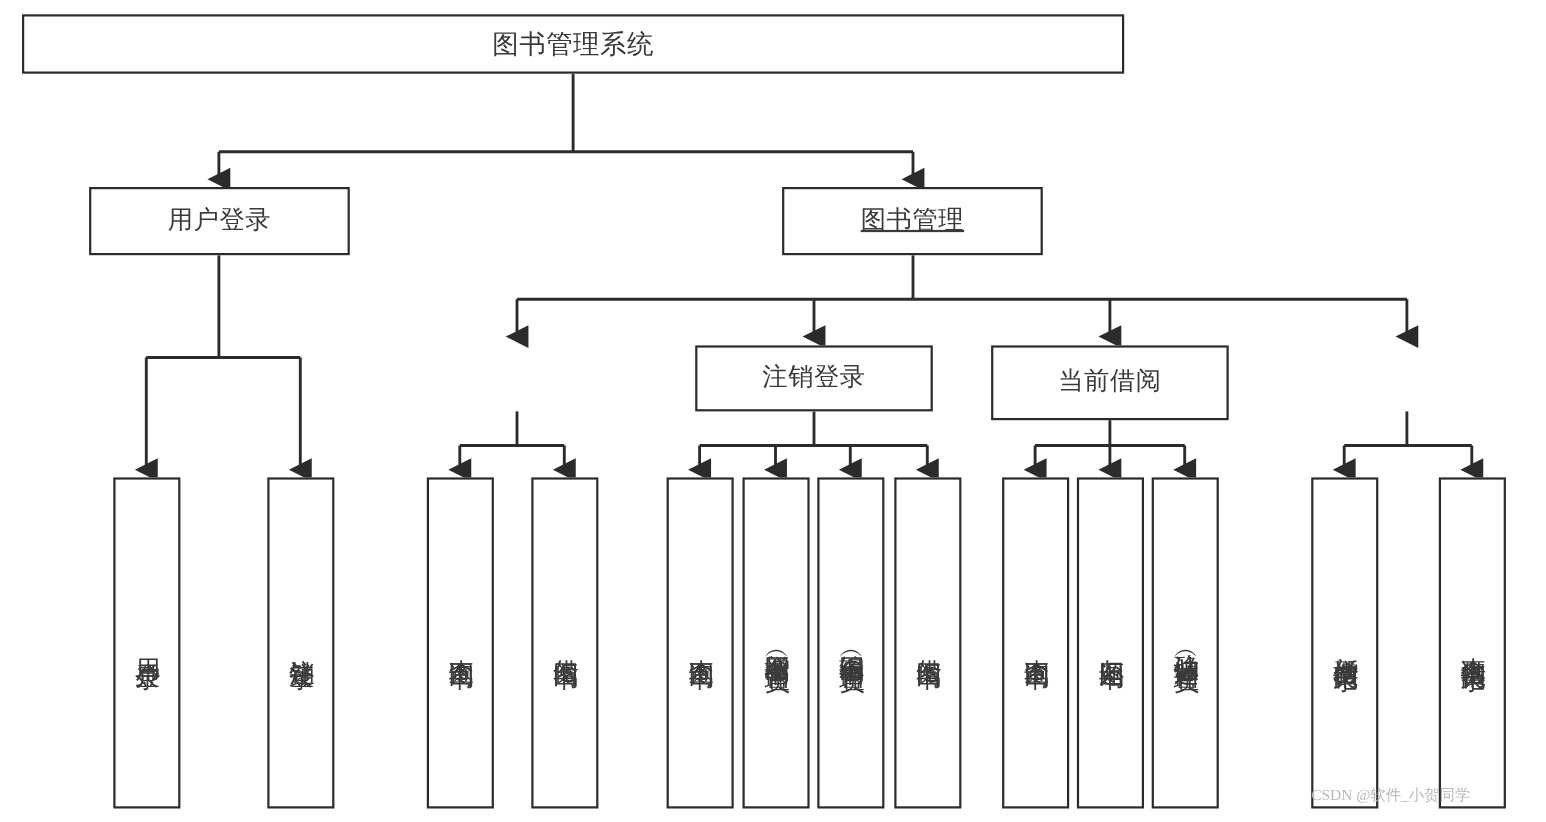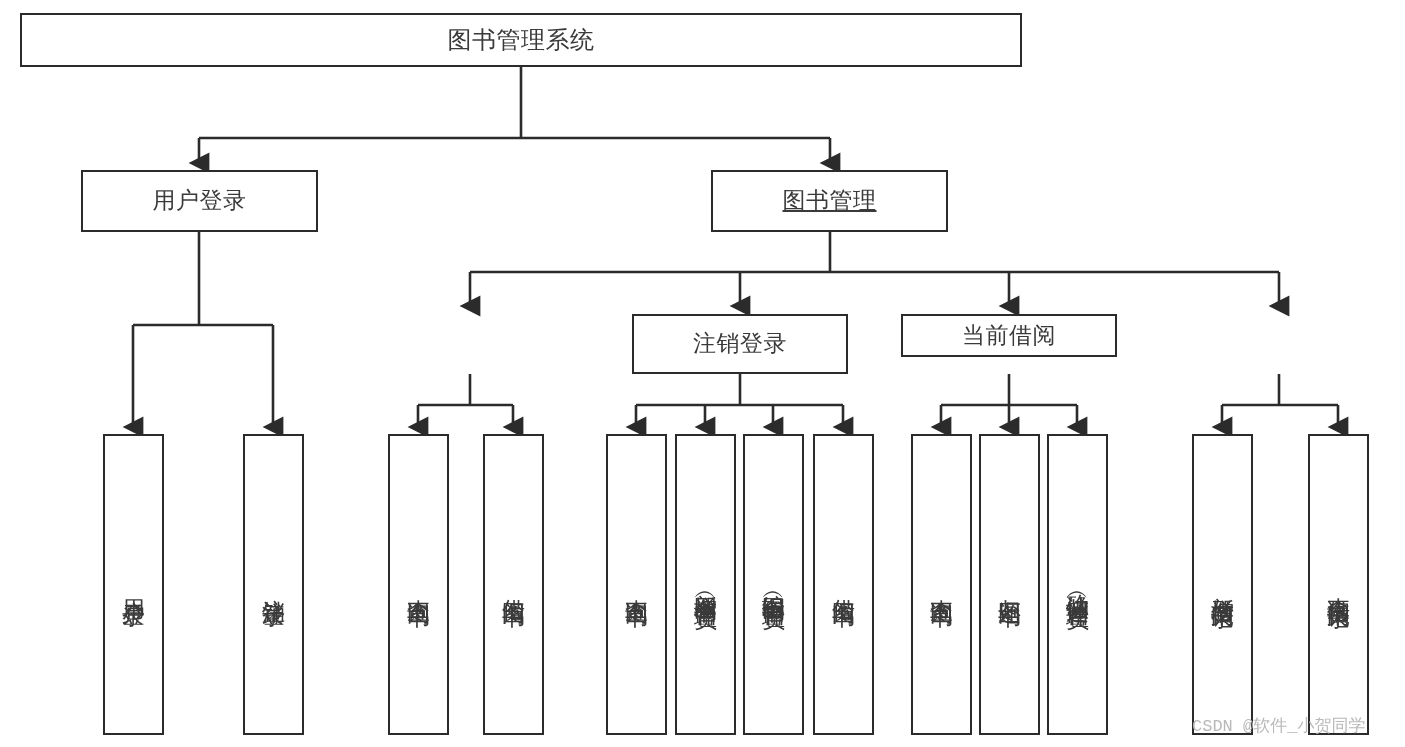--- a/index.html
+++ b/index.html
@@ -52,23 +52,23 @@
     font-size: 23px;
     line-height: 1.18;
     letter-spacing: 2px;
     max-height: 100%;
     white-space: normal;
   }
   .node.root .label { font-size: 24px; }
   .watermark {
     position: absolute;
     color: #b9b9b9;
-    font-size: 17px;
+    font-size: 14px;
     white-space: nowrap;
-    font-family: Liberation Mono, monospace;
+    font-family: Liberation Serif, serif;
   }
 </style>
 </head>
 <body>
 
 <div id="diagram-root">
 
   <svg id="edges-layer" width="1405" height="747" viewBox="0 0 1405 747" xmlns="http://www.w3.org/2000/svg">
     <defs>
       <marker id="arrow" markerWidth="9" markerHeight="9" refX="4.5" refY="4.5" orient="auto" markerUnits="strokeWidth">
@@ -126,21 +126,21 @@
   <div class="node horizontal" style="left:81px; top:170px; width:237px; height:62px;">
     <span class="label">用户登录</span>
   </div>
   <div class="node horizontal" style="left:711px; top:170px; width:237px; height:62px;text-decoration:underline;">
     <span class="label">图书管理</span>
   </div>
 
   <div class="node horizontal" style="left:632px; top:314px; width:216px; height:60px;">
     <span class="label">注销登录</span>
   </div>
-  <div class="node horizontal" style="left:901px; top:314px; width:216px; height:43px;">
+  <div class="node horizontal" style="left:901px; top:314px; width:216px; height:68px;">
     <span class="label">当前借阅</span>
   </div>
 
   <div class="node vertical" style="left:103px; top:434px; width:61px; height:301px;">
     <span class="label">用户登录</span>
   </div>
   <div class="node vertical" style="left:243px; top:434px; width:61px; height:301px;">
     <span class="label">注销登录</span>
   </div>
 

